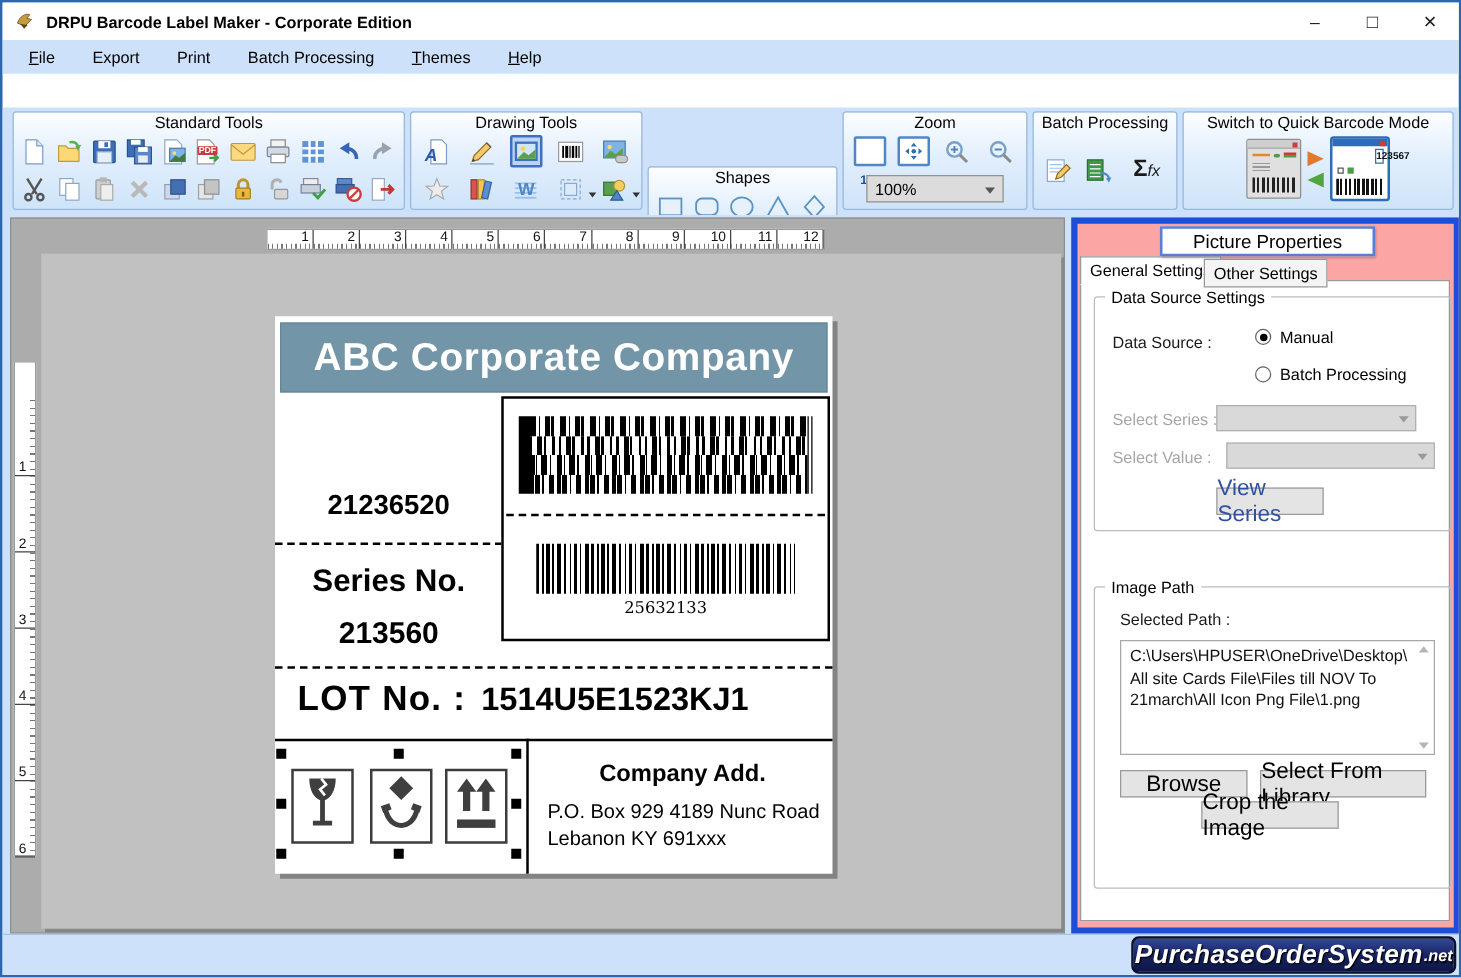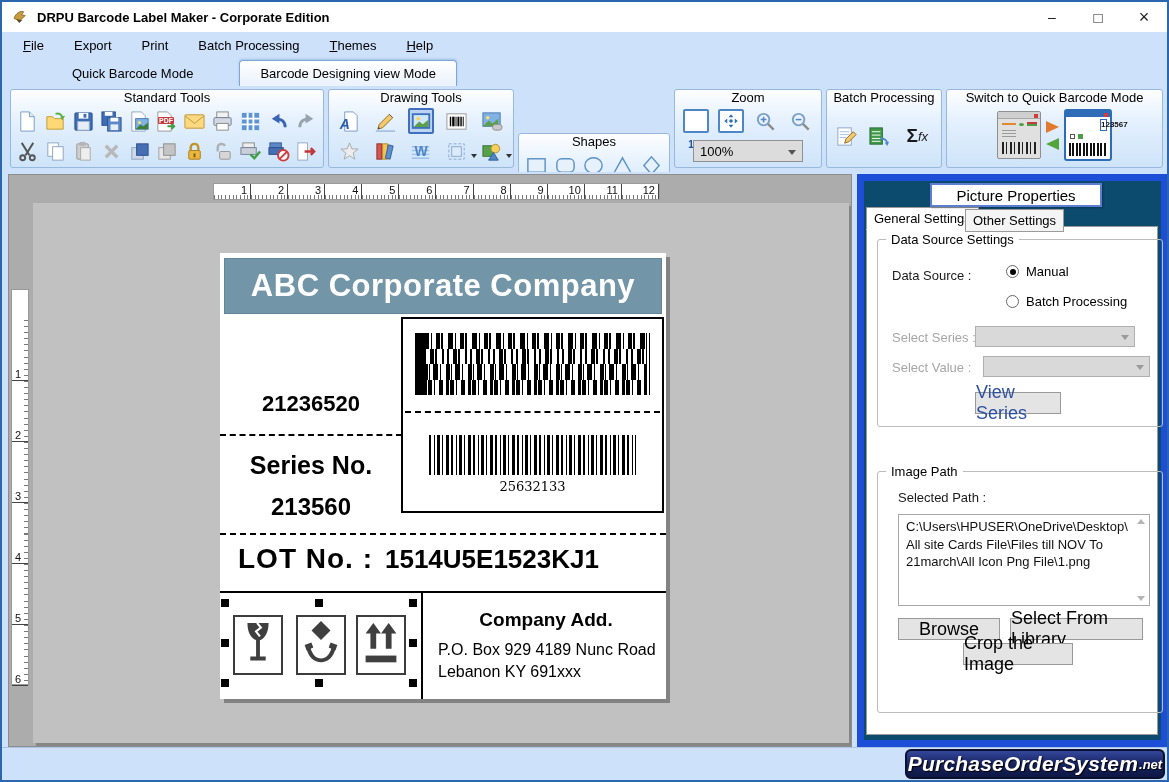--- a/index.html
+++ b/index.html
@@ -108,21 +108,21 @@
   .solid-line { position:absolute; left:0; right:0; top:338px; border-top:2px solid #000; }
   .v-div { position:absolute; left:201px; top:338px; width:2px; height:108px; background:#000; }
   .sym-box { position:absolute; width:50px; height:60px; border:2px solid #3c3c3c; background:#fff; display:flex; align-items:center; justify-content:center; }
   .sym-box svg { width:40px; height:50px; }
   .handle { position:absolute; width:8px; height:8px; background:#000; }
   .comp-title { position:absolute; left:210px; right:4px; top:356px; text-align:center; font-size:19px; font-weight:bold; }
   .comp-line1 { position:absolute; left:218px; right:2px; top:388px; font-size:16px; }
   .comp-line2 { position:absolute; left:218px; right:2px; top:410px; font-size:16px; }
 
   
-  .props { position:absolute; left:855px; top:2px; width:311px; height:573px; background:#0c4a6e; border:7px solid #1d4ed8; }
+  .props { position:absolute; left:855px; top:2px; width:311px; height:573px; background:#fca5a5; border:5px solid #1d4ed8; }
   .props-title { position:absolute; left:66px; top:2px; width:172px; height:24px; background:#fff; border:2px solid #5b7ed0;
                  display:flex; align-items:center; justify-content:center; font-size:15px; z-index:3; box-shadow:1px 1px 2px rgba(0,0,0,.25); }
   .ptab { position:absolute; font-size:13px; padding:3px 7px; z-index:2; }
   .ptab.general { left:2px; top:26px; background:#fff; border:1px solid #9a9a9a; border-bottom-color:#fff; }
   .ptab.other { left:101px; top:28px; background:#f4f4f4; border:1px solid #9a9a9a; }
   .panel-body { position:absolute; left:2px; right:3px; top:45px; bottom:5px; border:1px solid #9a9a9a; background:#fff; }
   .fieldset { position:absolute; left:10px; width:286px; border:1px solid #bcbcbc; border-radius:3px; }
   .fs-ds { top:12px; height:188px; }
   .fs-ip { top:244px; height:242px; }
   .legend { position:absolute; top:-8px; left:8px; background:#fff; padding:0 5px; font-size:13px; }
@@ -169,24 +169,20 @@
 
   <div class="menubar">
     <span class="menu-item u">File</span>
     <span class="menu-item">Export</span>
     <span class="menu-item">Print</span>
     <span class="menu-item">Batch Processing</span>
     <span class="menu-item u">Themes</span>
     <span class="menu-item u">Help</span>
   </div>
 
-  <div class="tabrow">
-    <span class="mode-tab">Quick Barcode Mode</span>
-    <span class="mode-tab active">Barcode Designing view Mode</span>
-  </div>
 
   <div class="toolbar">
 
     <div class="tgroup g-standard">
       <div class="tgroup-label">Standard Tools</div>
       <div class="trow">
         <div class="ticon">
             <svg viewBox="0 0 24 24">
               <path d="M5 2h9l5 5v15H5z" fill="#fff" stroke="#7a9cc6"></path>
               <path d="M14 2v5h5" fill="#dce9f8" stroke="#7a9cc6"></path>

